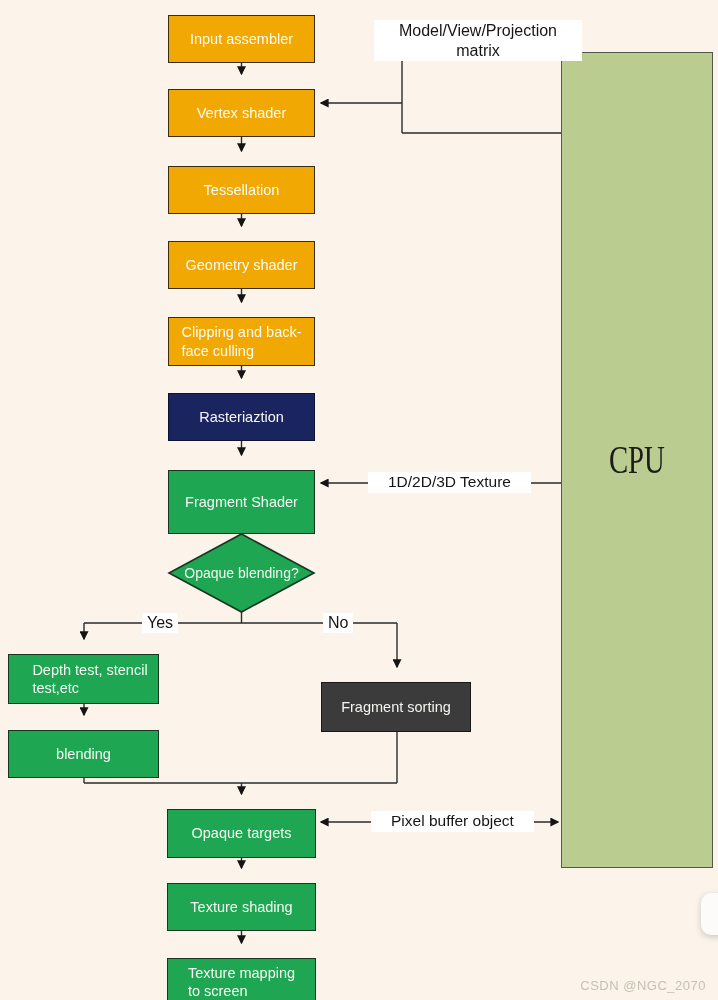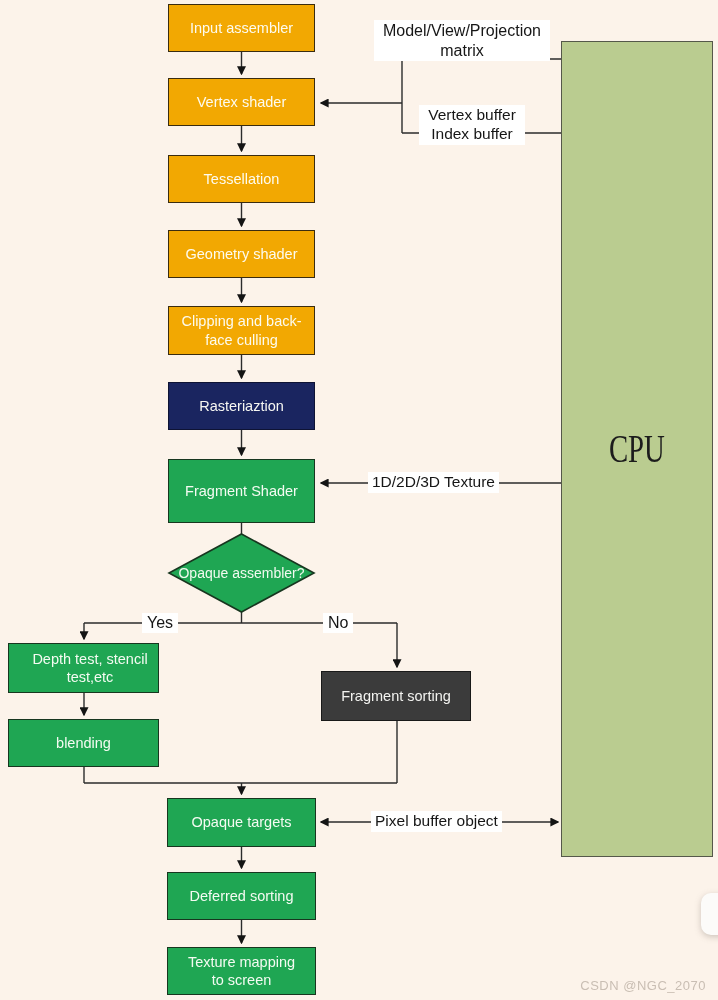--- a/index.html
+++ b/index.html
@@ -5,22 +5,22 @@
   html,body{margin:0;padding:0;}
   #page{
     position:relative; width:718px; height:1000px; overflow:hidden;
     background:#FCF3EA;
     font-family:"Liberation Sans", sans-serif;
   }
   #connectors{position:absolute;left:0;top:0;width:718px;height:1000px;}
   .node{
     position:absolute; box-sizing:border-box;
     display:flex; align-items:center; justify-content:center;
-    text-align:center; white-space:pre-line; line-height:1.25;
-    font-size:14.5px; color:#FDFBEF;
+    text-align:left; white-space:pre-line; line-height:1.25;
+    font-size:14.5px; color:#FDFBEF;margin-top:11px;
   }
   .orange{background:#F2A802;border:1.5px solid #3a2c10;}
   .green {background:#1FA653;border:1.5px solid #17361f;color:#F4FBF2;}
   .navy  {background:#1A2560;border:1.5px solid #0e1334;color:#F7F7F2;}
   .gray  {background:#3B3B3B;border:1.5px solid #191919;color:#F3F3F0;}
   .cpu   {background:#BACC90;border:1.5px solid #55584a;color:#1c1c1c;}
   .cpu .cpu-text{
     font-family:"Liberation Serif", serif; font-size:40px;
     transform:scaleX(0.72); letter-spacing:0px;
   }
@@ -39,21 +39,21 @@
   #n-texmap  {left:167px;top:947px;width:149px;height:48px;}
   #n-cpu     {left:561px;top:41px; width:152px;height:816px;}
   #n-opaque{
     position:absolute; left:171px; top:553px; width:141px; height:40px;
     display:flex; align-items:center; justify-content:center;
     color:#F2FAF0; font-size:14px; text-align:center;
   }
   .elabel{
     position:absolute; background:#FFFFFF; color:#161616;
     text-align:center; white-space:pre-line; line-height:1.22;
-    padding:1px 4px; font-size:15.5px;
+    padding:1px 20px; font-size:15.5px;
   }
   #l-mvp{left:374px;top:20px;width:168px;font-size:16px;}
   #l-buf{left:419px;top:105px;width:98px;font-size:15.5px;}
   #l-tex{left:368px;top:472px;}
   #l-pix{left:371px;top:811px;}
   #l-yes{left:142px;top:613px;font-size:16px;padding:0 5px;}
   #l-no {left:323px;top:613px;font-size:16px;padding:0 5px;}
   #watermark{
     position:absolute; right:12px; bottom:7px;
     color:#C9BEB3; font-size:13px; letter-spacing:0.5px;
@@ -106,37 +106,35 @@
   </svg>
 
   <div class="node orange" id="n-input">Input assembler</div>
   <div class="node orange" id="n-vertex">Vertex shader</div>
   <div class="node orange" id="n-tess">Tessellation</div>
   <div class="node orange" id="n-geom">Geometry shader</div>
   <div class="node orange" id="n-clip">Clipping and back-
 face culling</div>
   <div class="node navy" id="n-raster">Rasteriaztion</div>
   <div class="node green" id="n-frag">Fragment Shader</div>
-  <div id="n-opaque">Opaque assembler?</div>
+  <div id="n-opaque">Opaque blending?</div>
   <div class="node green" id="n-depth">Depth test, stencil
 test,etc</div>
   <div class="node green" id="n-blend">blending</div>
   <div class="node gray" id="n-sort">Fragment sorting</div>
   <div class="node green" id="n-render">Opaque targets</div>
-  <div class="node green" id="n-deferred">Deferred sorting</div>
+  <div class="node green" id="n-deferred">Texture shading</div>
   <div class="node green" id="n-texmap">Texture mapping
 to screen</div>
   <div class="node cpu" id="n-cpu">
     <span class="cpu-text">CPU</span>
   </div>
 
   <div class="elabel" id="l-mvp">Model/View/Projection
 matrix</div>
-  <div class="elabel" id="l-buf">Vertex buffer
-Index buffer</div>
   <div class="elabel" id="l-tex">1D/2D/3D Texture</div>
   <div class="elabel" id="l-pix">Pixel buffer object</div>
   <div class="elabel" id="l-yes">Yes</div>
   <div class="elabel" id="l-no">No</div>
 
   <div id="float-btn"></div>
   <div id="watermark">CSDN @NGC_2070</div>
 
 </div>
 

